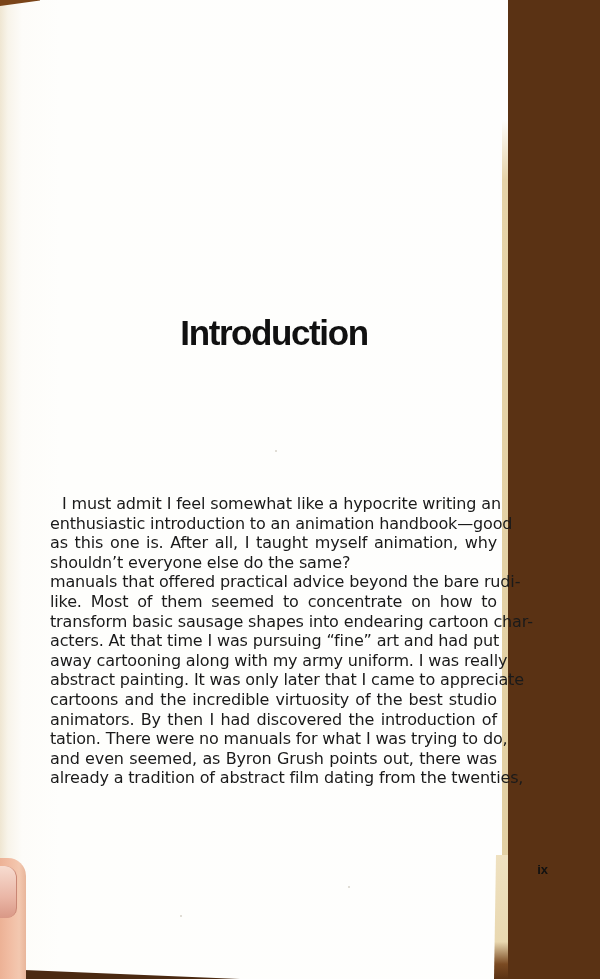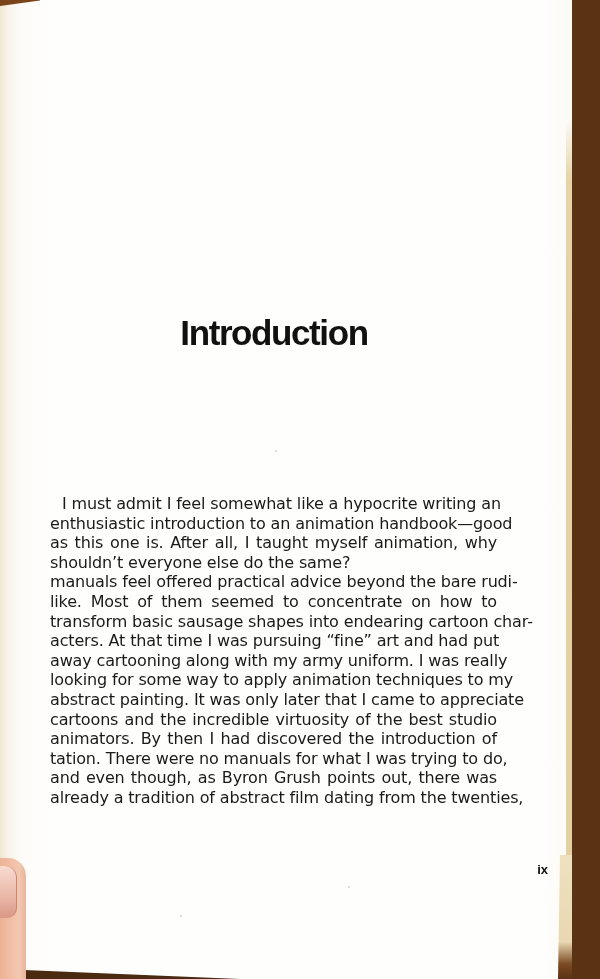--- a/index.html
+++ b/index.html
@@ -15,21 +15,21 @@
     }
     .photo-bg {
       position: absolute;
       inset: 0;
       background: #5a3214;
     }
     .page {
       position: absolute;
       left: 0;
       top: 0;
-      width: 572px;
+      width: 508px;
       height: 979px;
       background: linear-gradient(90deg, #efe6d2 0px, #f8f4ea 8px, #fdfcf9 22px, #fefefc 60px, #fefefd 540px, #fbf9f3 580px, #f6f0e2 594px, #e8d9b6 600px);
     }
     .top-corner {
       position: absolute;
       left: 0;
       top: 0;
       width: 40px;
       height: 6px;
       background: #7a4418;
@@ -157,31 +157,30 @@
   <h1 class="chapter-title">Introduction</h1>
 
   <div class="body-text">
     <div class="paragraph">
       <span class="line indent">I must admit I feel somewhat like a hypocrite writing an</span>
       <span class="line">enthusiastic introduction to an animation handbook—good</span>
       <span class="line">as this one is. After all, I taught myself animation, why</span>
       <span class="line last">shouldn’t everyone else do the same?</span>
     </div>
     <div class="paragraph">
-      <span class="line">manuals feel offered practical advice beyond the bare rudi-</span>
+      <span class="line">manuals that offered practical advice beyond the bare rudi-</span>
       <span class="line">like. Most of them seemed to concentrate on how to</span>
       <span class="line">transform basic sausage shapes into endearing cartoon char-</span>
       <span class="line">acters. At that time I was pursuing “fine” art and had put</span>
       <span class="line">away cartooning along with my army uniform. I was really</span>
-      <span class="line">looking for some way to apply animation techniques to my</span>
       <span class="line">abstract painting. It was only later that I came to appreciate</span>
       <span class="line">cartoons and the incredible virtuosity of the best studio</span>
       <span class="line">animators. By then I had discovered the introduction of</span>
       <span class="line">tation. There were no manuals for what I was trying to do,</span>
-      <span class="line">and even though, as Byron Grush points out, there was</span>
+      <span class="line">and even seemed, as Byron Grush points out, there was</span>
       <span class="line">already a tradition of abstract film dating from the twenties,</span>
     </div>
   </div>
 
   <div class="page-number">ix</div>
 
   <div class="thumb"></div>
   <div class="thumbnail"></div>
 </div>
 

